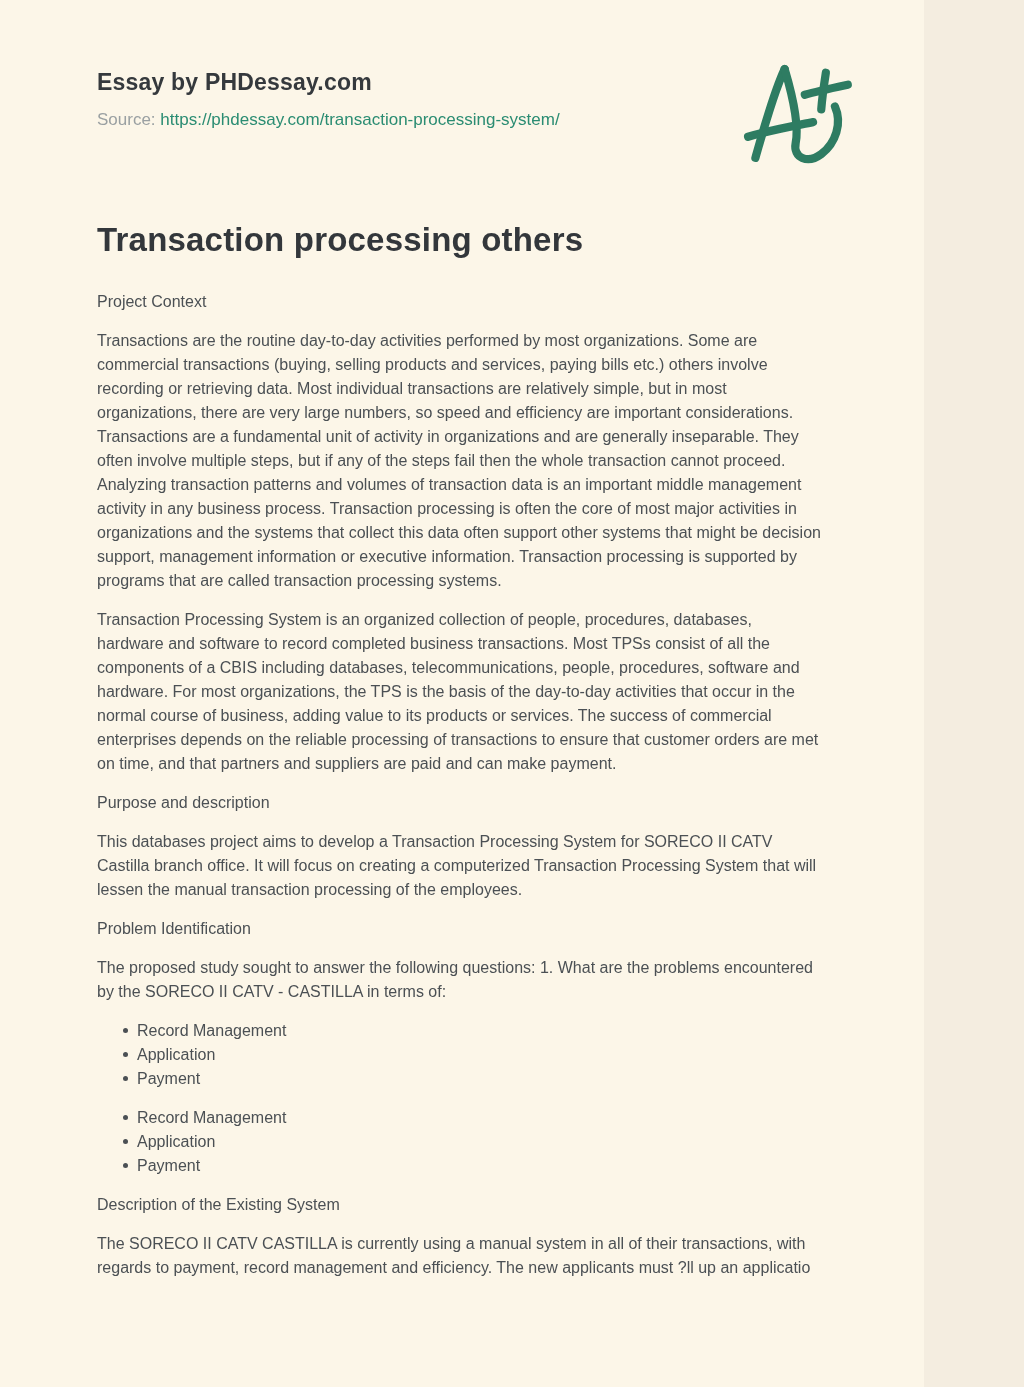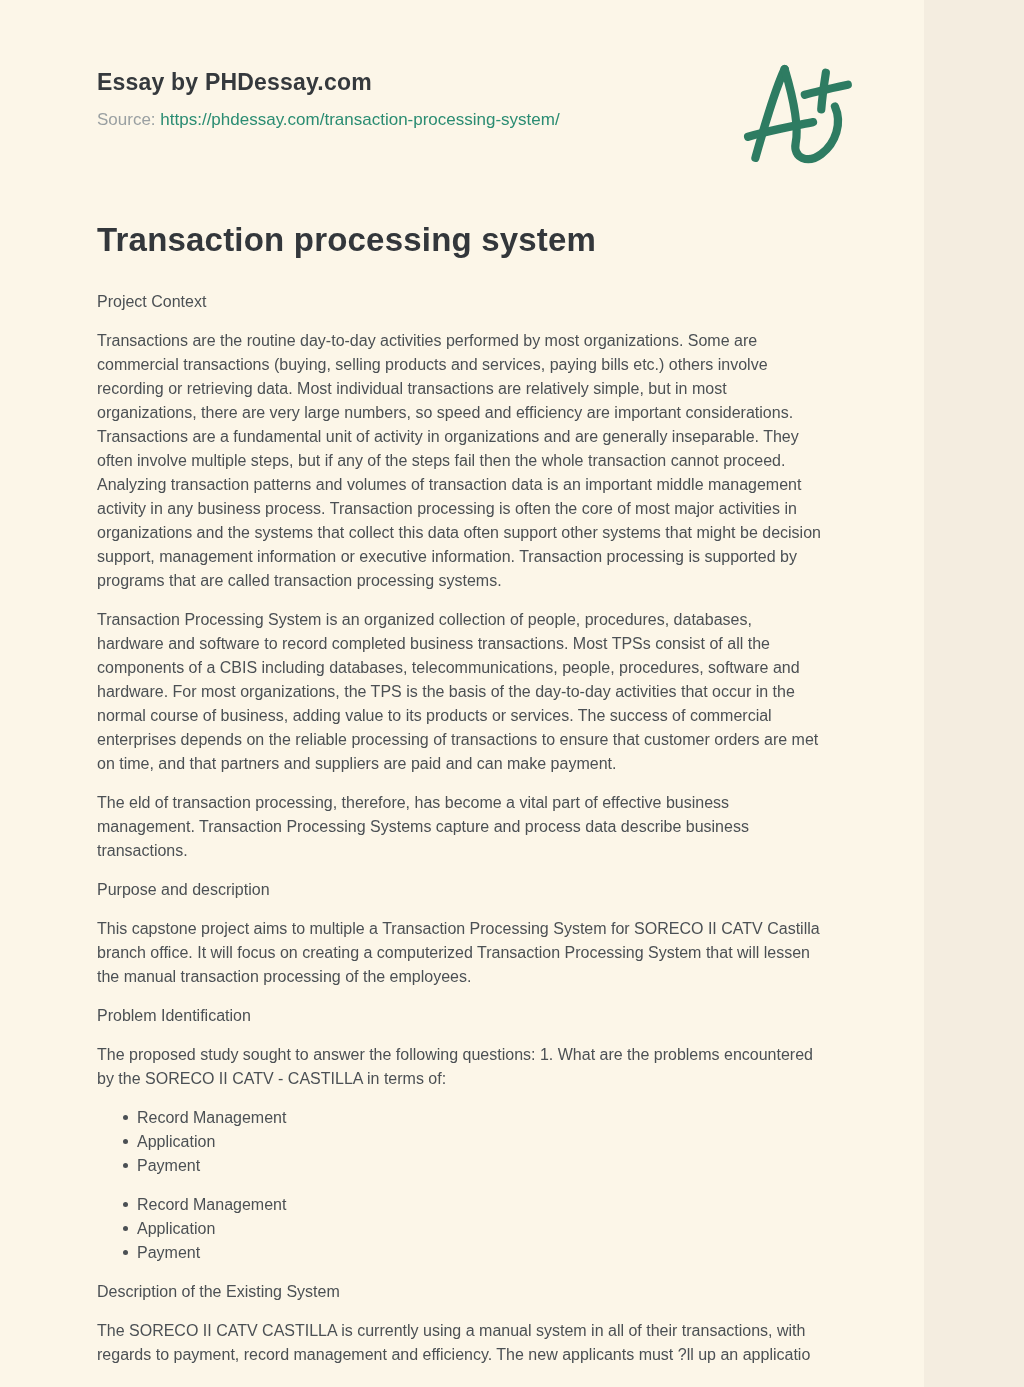--- a/index.html
+++ b/index.html
@@ -99,29 +99,28 @@
 
   <div class="content">
     <header class="site-header">
       <h1>Essay by PHDessay.com</h1>
       <div class="source-line">
         <span>Source:</span>
         <a href="#">https://phdessay.com/transaction-processing-system/</a>
       </div>
     </header>
 
-    <h2 class="essay-title">Transaction processing system</h2>
+    <h2 class="essay-title">Transaction processing others</h2>
 
     <article class="essay-body">
         <p>Project Context</p>
         <p>Transactions are the routine day-to-day activities performed by most organizations. Some are commercial transactions (buying, selling products and services, paying bills etc.) others involve recording or retrieving data. Most individual transactions are relatively simple, but in most organizations, there are very large numbers, so speed and efficiency are important considerations. Transactions are a fundamental unit of activity in organizations and are generally inseparable. They often involve multiple steps, but if any of the steps fail then the whole transaction cannot proceed. Analyzing transaction patterns and volumes of transaction data is an important middle management activity in any business process. Transaction processing is often the core of most major activities in organizations and the systems that collect this data often support other systems that might be decision support, management information or executive information. Transaction processing is supported by programs that are called transaction processing systems.</p>
         <p>Transaction Processing System is an organized collection of people, procedures, databases, hardware and software to record completed business transactions. Most TPSs consist of all the components of a CBIS including databases, telecommunications, people, procedures, software and hardware. For most organizations, the TPS is the basis of the day-to-day activities that occur in the normal course of business, adding value to its products or services. The success of commercial enterprises depends on the reliable processing of transactions to ensure that customer orders are met on time, and that partners and suppliers are paid and can make payment.</p>
-        <p>The eld of transaction processing, therefore, has become a vital part of effective business management. Transaction Processing Systems capture and process data describe business transactions.</p>
         <p>Purpose and description</p>
-        <p>This capstone project aims to multiple a Transaction Processing System for SORECO II CATV Castilla branch office. It will focus on creating a computerized Transaction Processing System that will lessen the manual transaction processing of the employees.</p>
+        <p>This databases project aims to develop a Transaction Processing System for SORECO II CATV Castilla branch office. It will focus on creating a computerized Transaction Processing System that will lessen the manual transaction processing of the employees.</p>
         <p>Problem Identification</p>
         <p>The proposed study sought to answer the following questions: 1. What are the problems encountered by the SORECO II CATV - CASTILLA in terms of:</p>
         <ul>
           <li>Record Management</li>
           <li>Application</li>
           <li>Payment</li>
         </ul>
         <ul>
           <li>Record Management</li>
           <li>Application</li>

